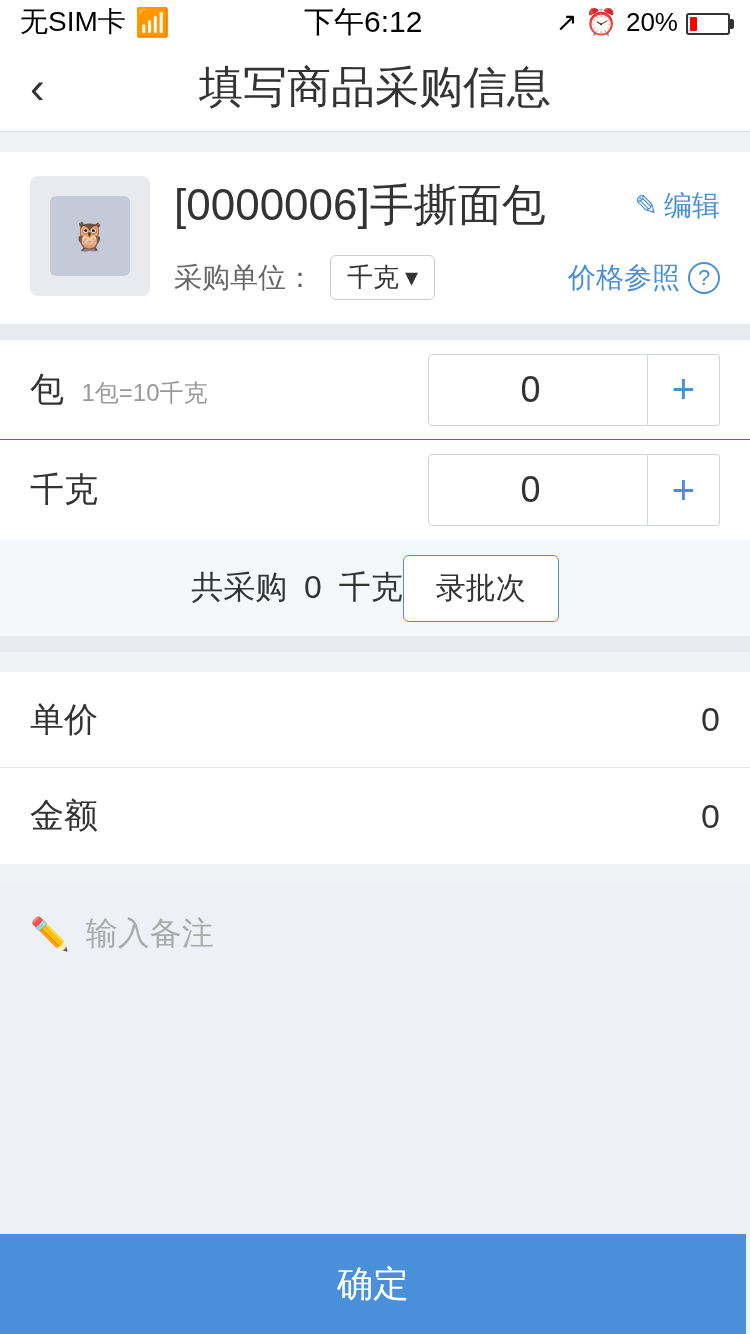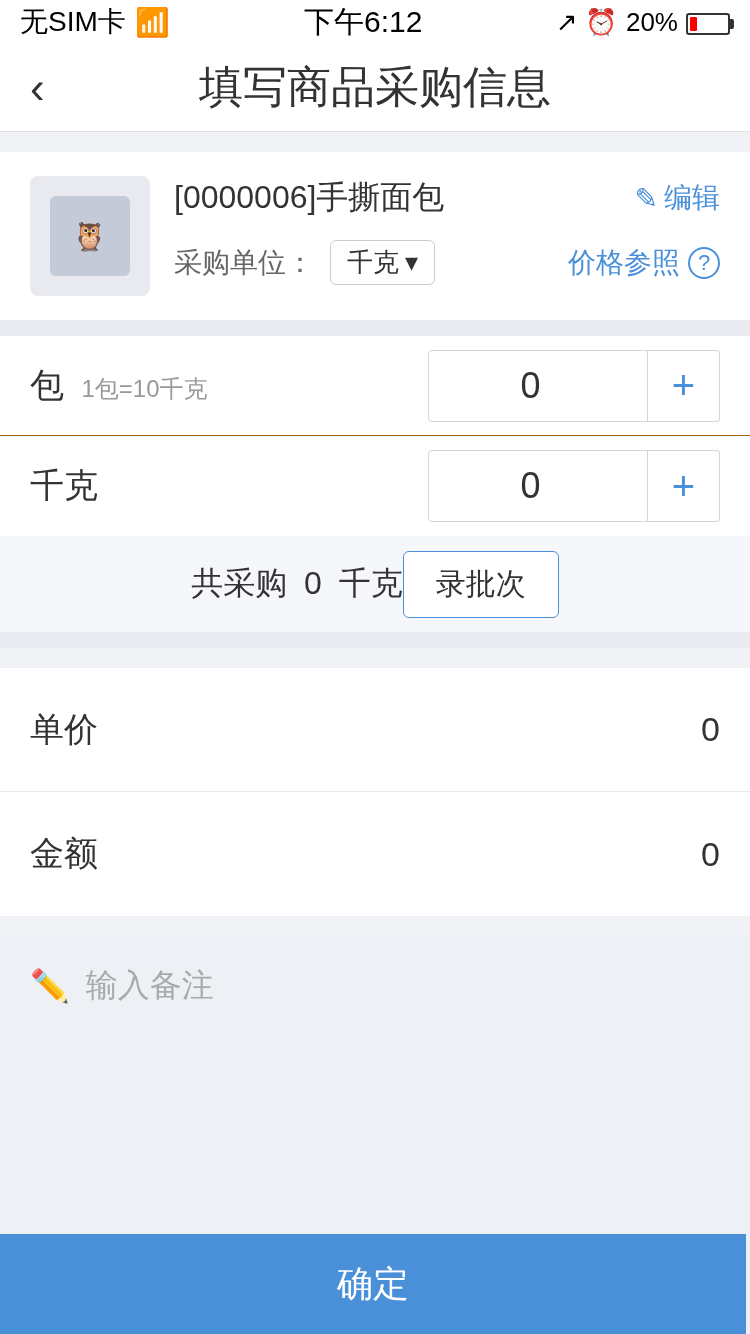--- a/index.html
+++ b/index.html
@@ -126,21 +126,21 @@
     .product-info {
       flex: 1;
     }
     .product-title-row {
       display: flex;
       align-items: center;
       justify-content: space-between;
       margin-bottom: 20px;
     }
     .product-name {
-      font-size: 32px;
+      font-size: 44px;
       color: #333;
       font-weight: 400;
     }
     .edit-btn {
       font-size: 28px;
       color: #4a90d9;
       display: flex;
       align-items: center;
       gap: 6px;
       cursor: pointer;
@@ -263,21 +263,21 @@
     
     .price-section {
       background: #fff;
       margin-top: 20px;
     }
     .price-row {
       display: flex;
       align-items: center;
       justify-content: space-between;
       padding: 0 30px;
-      height: 124px;
+      height: 96px;
       border-bottom: 1px solid #e8eaf0;
     }
     .price-row:last-child {
       border-bottom: none;
     }
     .price-row-label {
       font-size: 34px;
       color: #333;
     }
     .price-row-value {

